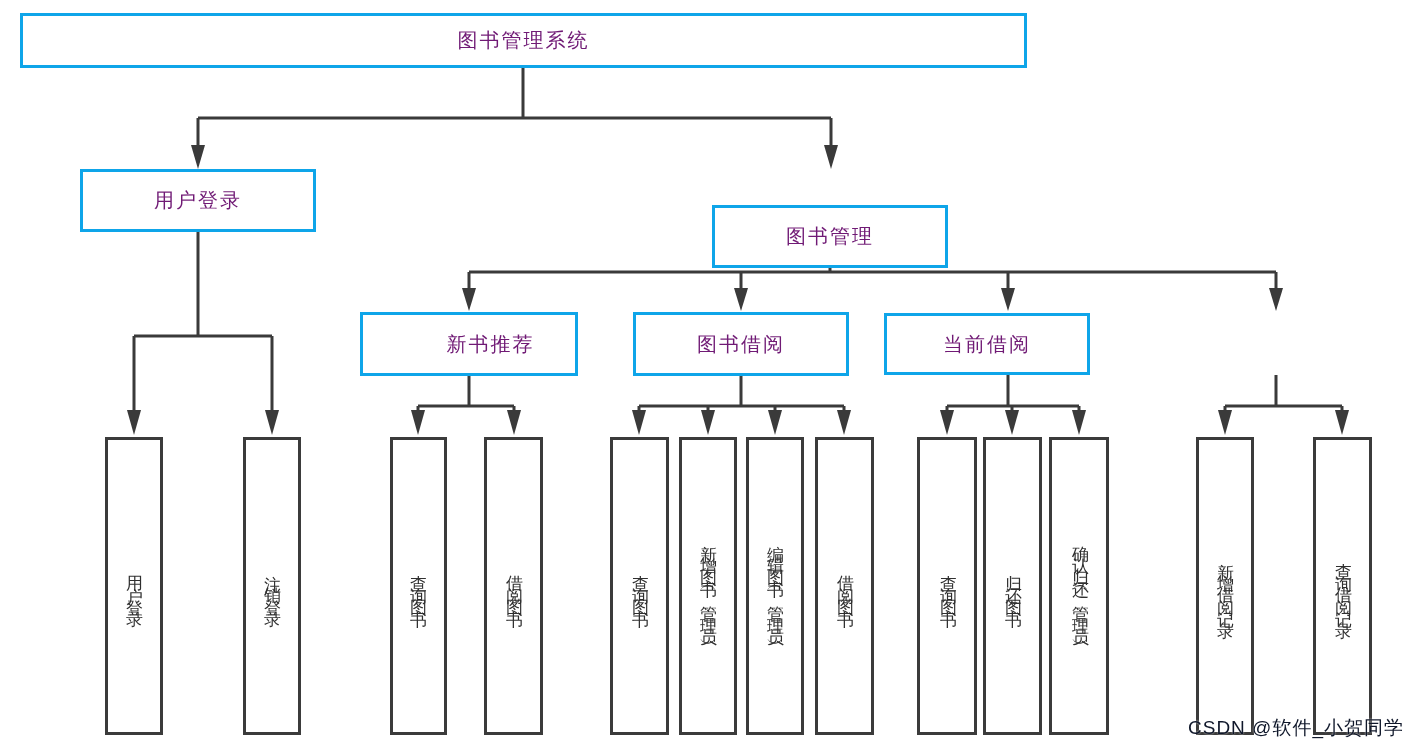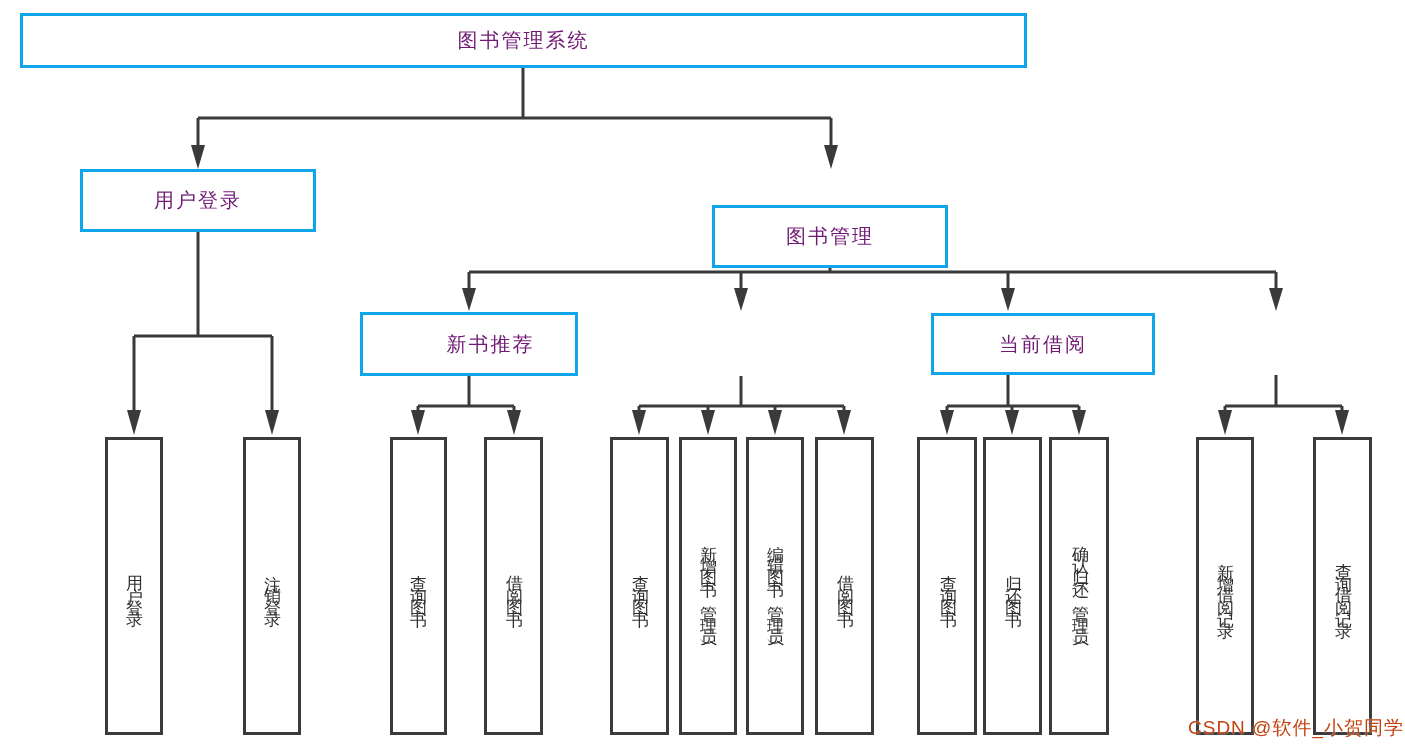--- a/index.html
+++ b/index.html
@@ -18,38 +18,38 @@
     color:#2f2f2f;writing-mode:vertical-rl;text-orientation:mixed;
     font-size:17px;letter-spacing:12px;text-align:center;line-height:52px;z-index:1;
   }
   
   .n-root{left:20px;top:13px;width:1007px;height:55px;}
   .n-user-login{left:80px;top:169px;width:236px;height:63px;}
   .n-book-mgmt{left:712px;top:169px;width:236px;height:63px;margin-top:36px;}
   
   .n-new-book{left:360px;top:312px;width:218px;height:64px;padding-left:43px;}
   .n-book-borrow{left:633px;top:312px;width:216px;height:64px;}
-  .n-current-borrow{left:931px;top:313px;width:224px;height:62px;}
+  .n-current-borrow{left:884px;top:313px;width:206px;height:62px;}
   .n-borrow-record{left:1170px;top:313px;width:212px;height:62px;}
   
   .l1{left:105px;top:437px;width:58px;height:298px;}
   .l2{left:243px;top:437px;width:58px;height:298px;}
   .l3{left:390px;top:437px;width:57px;height:298px;}
   .l4{left:484px;top:437px;width:59px;height:298px;}
   .l5{left:610px;top:437px;width:59px;height:298px;}
   .l6{left:679px;top:437px;width:58px;height:298px;}
   .l7{left:746px;top:437px;width:58px;height:298px;}
   .l8{left:815px;top:437px;width:59px;height:298px;}
   .l9{left:917px;top:437px;width:60px;height:298px;}
   .l10{left:983px;top:437px;width:59px;height:298px;}
   .l11{left:1049px;top:437px;width:60px;height:298px;}
   .l12{left:1196px;top:437px;width:58px;height:298px;}
   .l13{left:1313px;top:437px;width:59px;height:298px;}
   .watermark{
-    position:absolute;left:1188px;top:715px;font-size:19px;color:#c2410c;
+    position:absolute;left:1188px;top:715px;font-size:19px;color:#0f172a;
     letter-spacing:1px;z-index:5;text-shadow:0 0 2px rgba(255,255,255,.85);
     writing-mode:horizontal-tb;
   }
 </style>
 </head>
 <body>
 
 <div class="stage">
 
   <svg class="connectors" width="1405" height="747" viewBox="0 0 1405 747">
@@ -91,20 +91,21 @@
       <polygon points="1335,410 1349,410 1342,435"></polygon>
     </g>
   </svg>
 
   <div class="box n-root">图书管理系统</div>
 
   <div class="box n-user-login">用户登录</div>
   <div class="box n-book-mgmt">图书管理</div>
 
   <div class="box n-new-book">新书推荐</div>
+  <div class="box n-book-borrow">图书借阅</div>
   <div class="box n-current-borrow">当前借阅</div>
 
   <div class="vbox l1">用户登录</div>
   <div class="vbox l2">注销登录</div>
 
   <div class="vbox l3">查询图书</div>
   <div class="vbox l4">借阅图书</div>
 
   <div class="vbox l5">查询图书</div>
   <div class="vbox l6">新增图书（管理员）</div>

